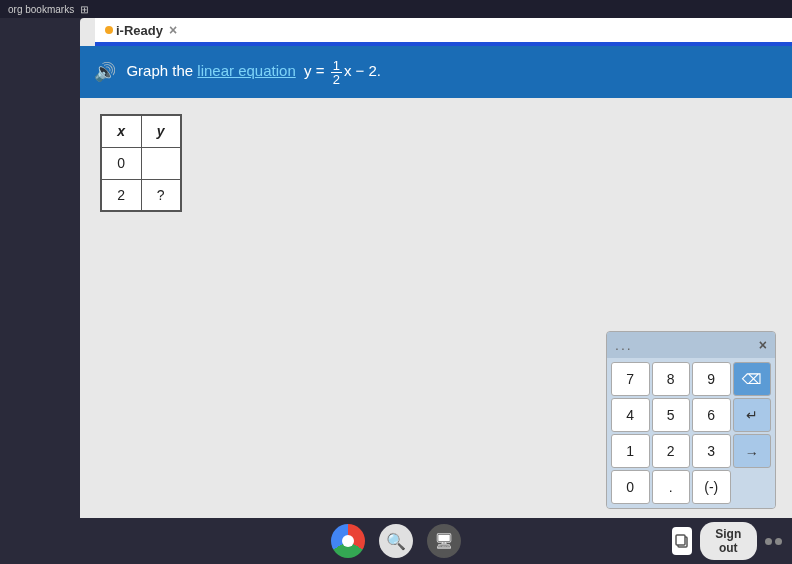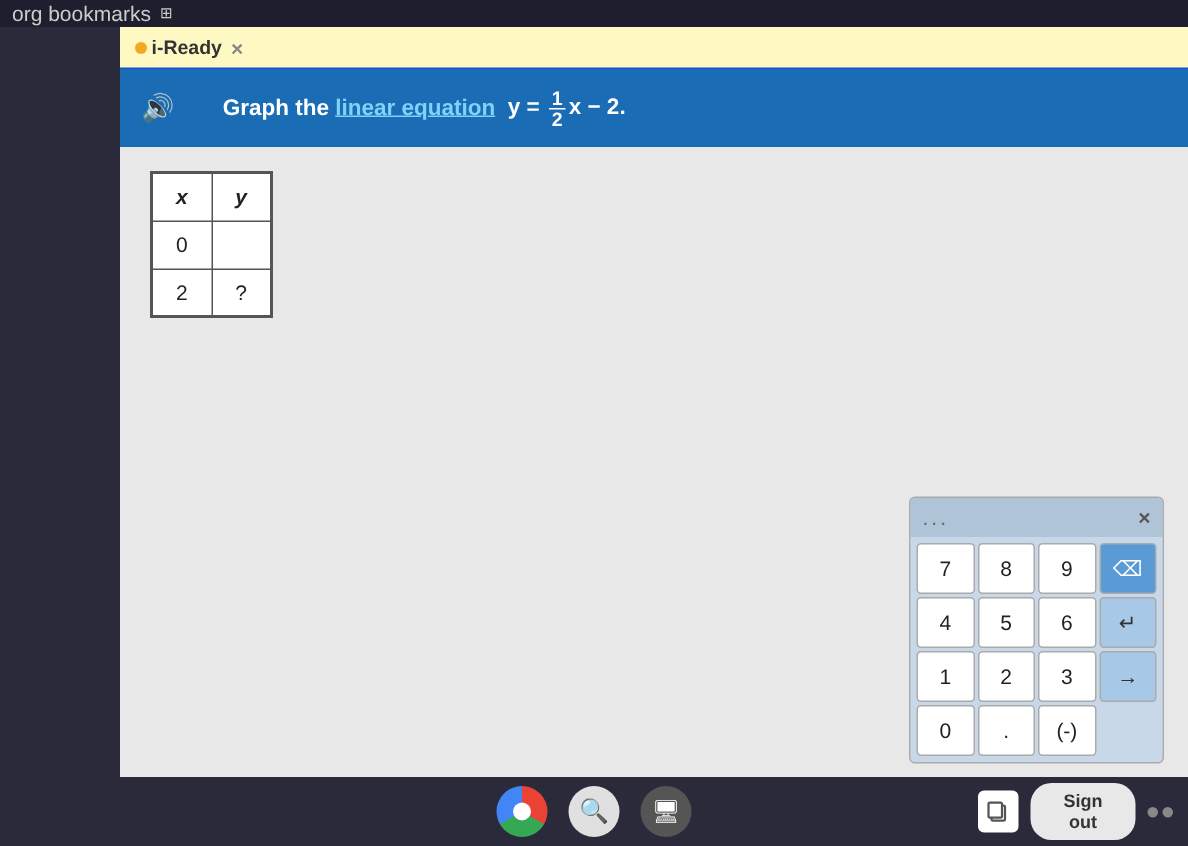--- a/index.html
+++ b/index.html
@@ -18,48 +18,49 @@
       top: 0; left: 0; right: 0;
       height: 18px;
       background: #1e1e2e;
       display: flex;
       align-items: center;
       padding: 0 8px;
       gap: 6px;
     }
     .bookmarks-label {
       color: #ccc;
-      font-size: 14px;
+      font-size: 10px;
       text-align: center;
     }
     .bookmarks-icon {
       color: #ccc;
       font-size: 10px;
     }
 
     
     .window {
       position: absolute;
       top: 18px;
       left: 80px;
       right: 0;
       bottom: 0;
       background: #e8e8e8;
       border-top-left-radius: 4px;
     }
 
     
     .window-titlebar {
-      background: #fef9c3;
+      background: #ffffff;
       height: 28px;
       display: flex;
       align-items: center;
       padding: 0 10px;
-      border-bottom: 1px solid #1d4ed8;
+      border-bottom: 4px solid #1d4ed8;
       gap: 6px;
+      margin-left: 15px;
     }
     .iready-logo {
       display: flex;
       align-items: center;
       gap: 3px;
       font-size: 13px;
       font-weight: bold;
       color: #333;
     }
     .iready-logo .dot {
@@ -92,22 +93,21 @@
       min-height: 52px;
     }
     .speaker-icon {
       color: #fff;
       font-size: 18px;
       flex-shrink: 0;
     }
     .instruction-text {
       color: #fff;
       font-size: 15px;
-      font-weight: bold;
-      margin-left: 22px;
+      font-weight: normal;
     }
     .instruction-text .highlight {
       color: #7dd3f8;
       text-decoration: underline;
     }
 
     
     .content-area {
       background: #e8e8e8;
       padding: 16px 20px;
@@ -242,21 +242,21 @@
       background: #444;
       color: #fff;
       font-size: 16px;
     }
 
     
     .sign-out-area {
       position: absolute;
       bottom: 0;
       right: 0;
-      width: 140px;
+      width: 120px;
       height: 46px;
       display: flex;
       align-items: center;
       justify-content: flex-end;
       gap: 8px;
       padding-right: 10px;
     }
     .copy-icon-btn {
       width: 28px;
       height: 28px;

